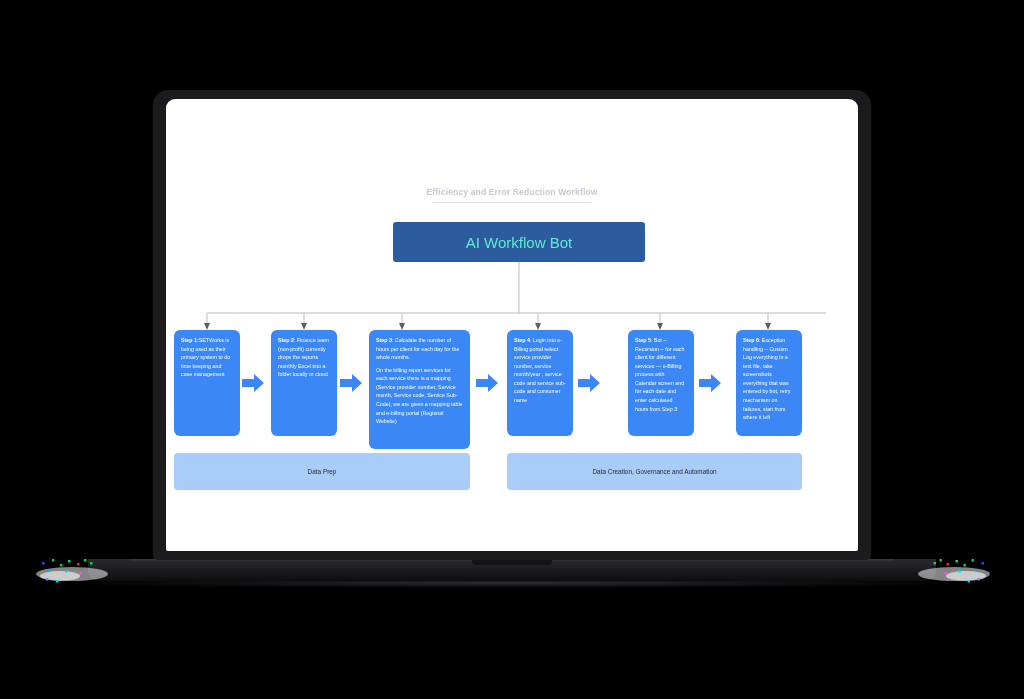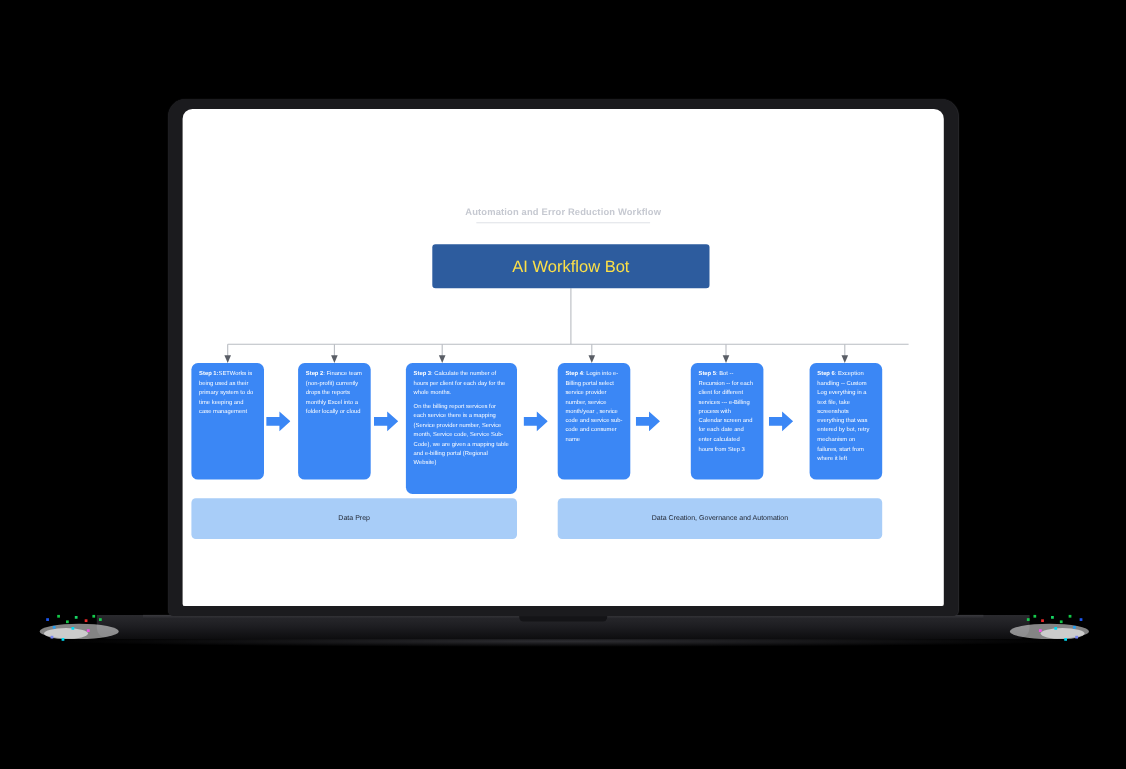--- a/index.html
+++ b/index.html
@@ -65,21 +65,21 @@
   }
   #title-rule {
     position: absolute; left: 267px; top: 103px; width: 158px; height: 1px;
     background: #e2e4e9;
   }
 
   #root-node {
     position: absolute; left: 227px; top: 123px; width: 252px; height: 40px;
     background: #2d5c9e; border-radius: 3px;
     display: flex; align-items: center; justify-content: center;
-    color: #fde047; font-size: 15px; font-weight: 400;
+    color: #5eead4; font-size: 15px; font-weight: 400;
   }
 
   .step-box {
     position: absolute; background: #3b87f5; border-radius: 6px;
     color: #ffffff; font-size: 5.3px; line-height: 1.62;
     padding: 6px 7px 6px 7px; overflow: hidden;
   }
   .step-box .lbl { font-weight: 700; }
   .step-box p { margin: 0; }
   .step-box p + p { margin-top: 4px; }
@@ -160,21 +160,21 @@
           <g fill="#5a5e66">
             <path d="M38 224 L44 224 L41 231 Z"></path>
             <path d="M135 224 L141 224 L138 231 Z"></path>
             <path d="M233 224 L239 224 L236 231 Z"></path>
             <path d="M369 224 L375 224 L372 231 Z"></path>
             <path d="M491 224 L497 224 L494 231 Z"></path>
             <path d="M599 224 L605 224 L602 231 Z"></path>
           </g>
         </svg>
 
-        <div id="chart-title">Automation and Error Reduction Workflow</div>
+        <div id="chart-title">Efficiency and Error Reduction Workflow</div>
         <div id="title-rule"></div>
 
         <div id="root-node">
           <span>AI Workflow Bot</span>
         </div>
 
         <div class="step-box" style="left:8px; top:231px; width:66px; height:106px;">
           <p><span class="lbl">Step 1:</span><span>SETWorks is being used as their primary system to do time keeping and case management</span></p>
         </div>
 

